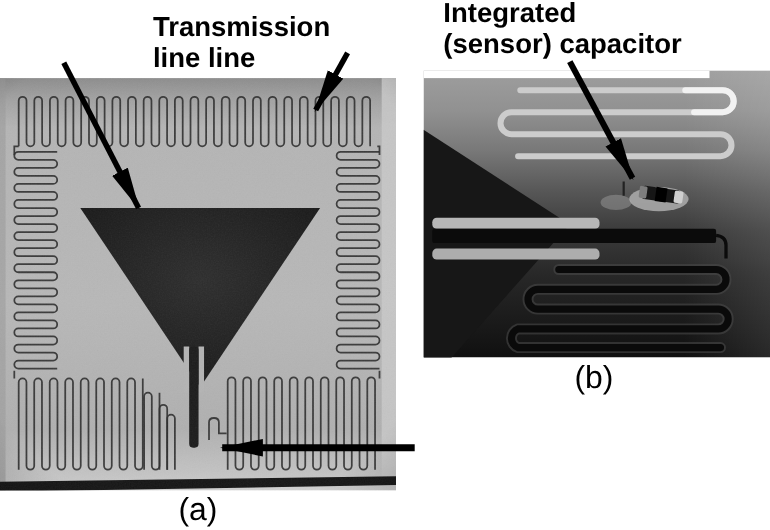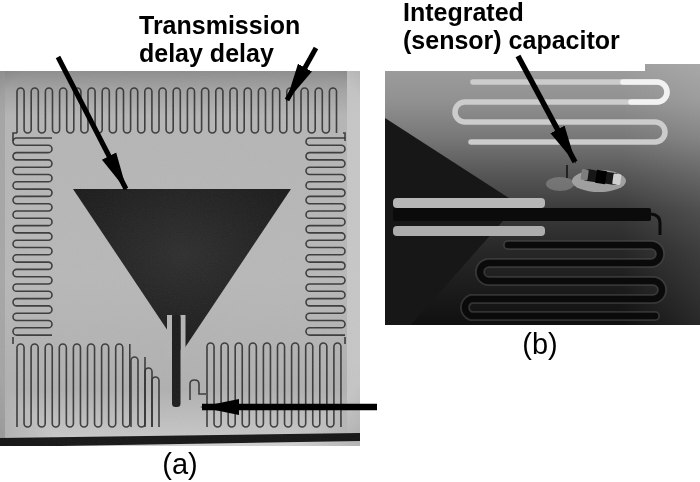--- a/index.html
+++ b/index.html
@@ -131,18 +131,18 @@
         <path d="M0,0.5 L39,8.5 L0,16.5 Z" fill="var(--arrow-color,#000)"></path>
       </marker>
     </defs>
     <line x1="58" y1="57" x2="126" y2="189" stroke="var(--arrow-color,#000)" stroke-width="5" marker-end="url(#ah)"></line>
     <line x1="316" y1="48" x2="287" y2="100" stroke="var(--arrow-color,#000)" stroke-width="5" marker-end="url(#ah)"></line>
     <line x1="518" y1="56" x2="575" y2="162" stroke="var(--arrow-color,#000)" stroke-width="5.5" marker-end="url(#ah)"></line>
     <line x1="377" y1="407" x2="202" y2="407" stroke="var(--arrow-color,#000)" stroke-width="6.5" marker-end="url(#ah)"></line>
   </svg>
 
   <div class="lbl" id="label-tdl">Transmission
-delay delay</div>
+line line</div>
   <div class="lbl" id="label-cap">Integrated
 (sensor) capacitor</div>
   <div class="cap" id="caption-a">(a)</div>
   <div class="cap" id="caption-b">(b)</div>
 </div>
 
 </body></html>

